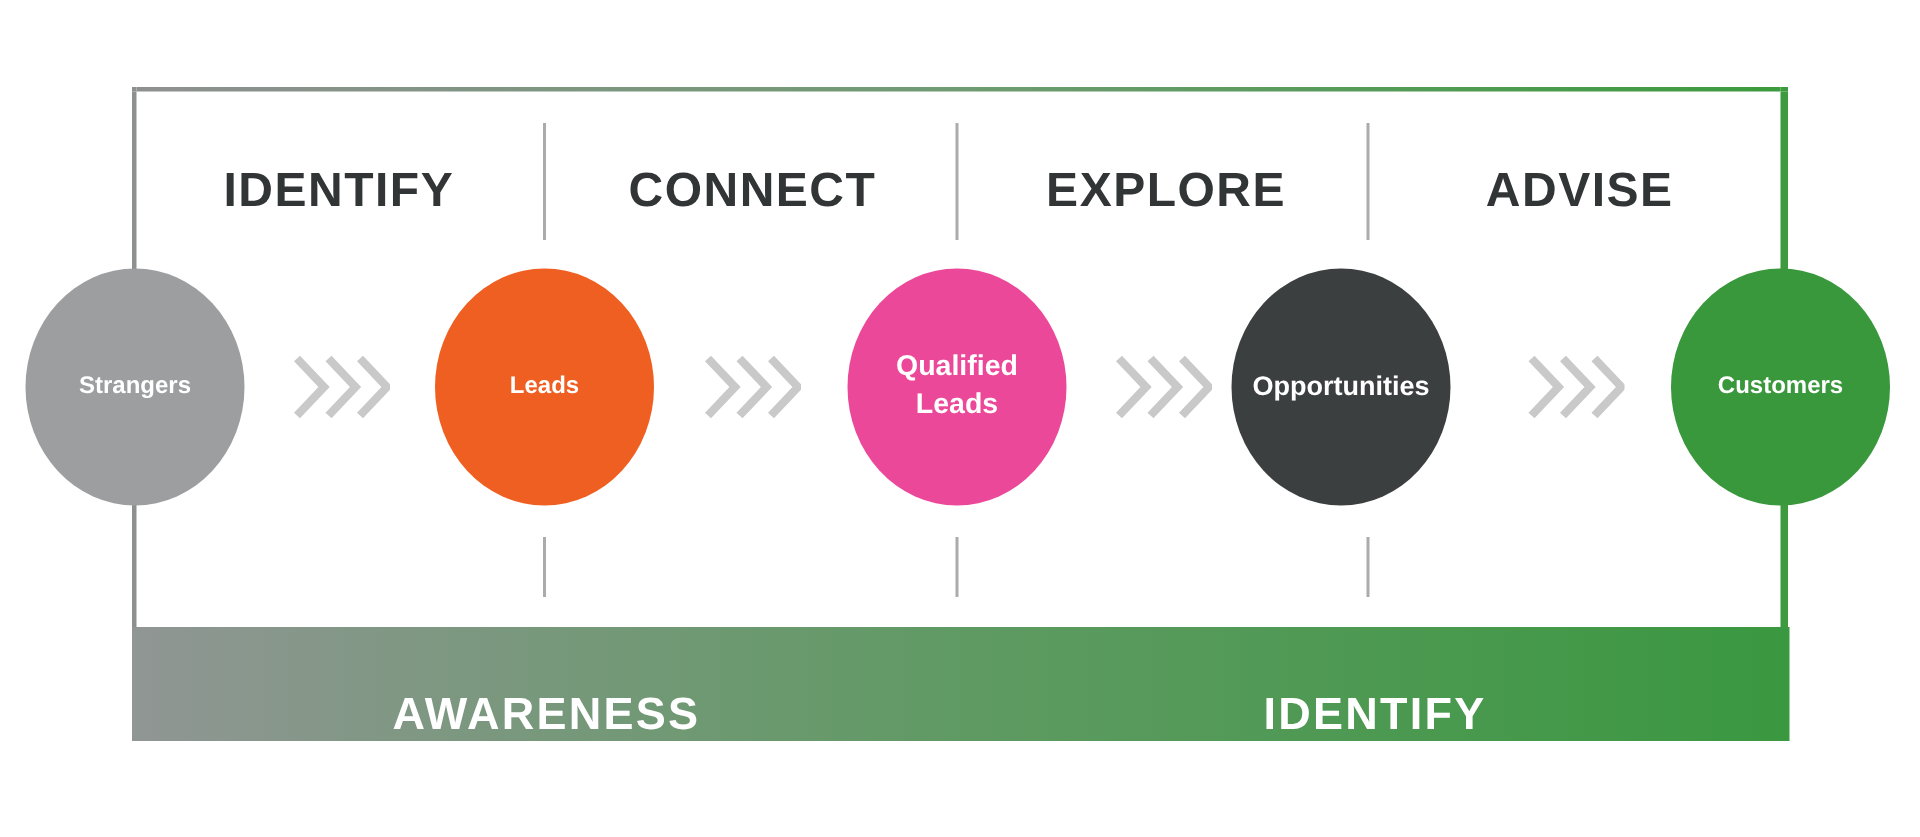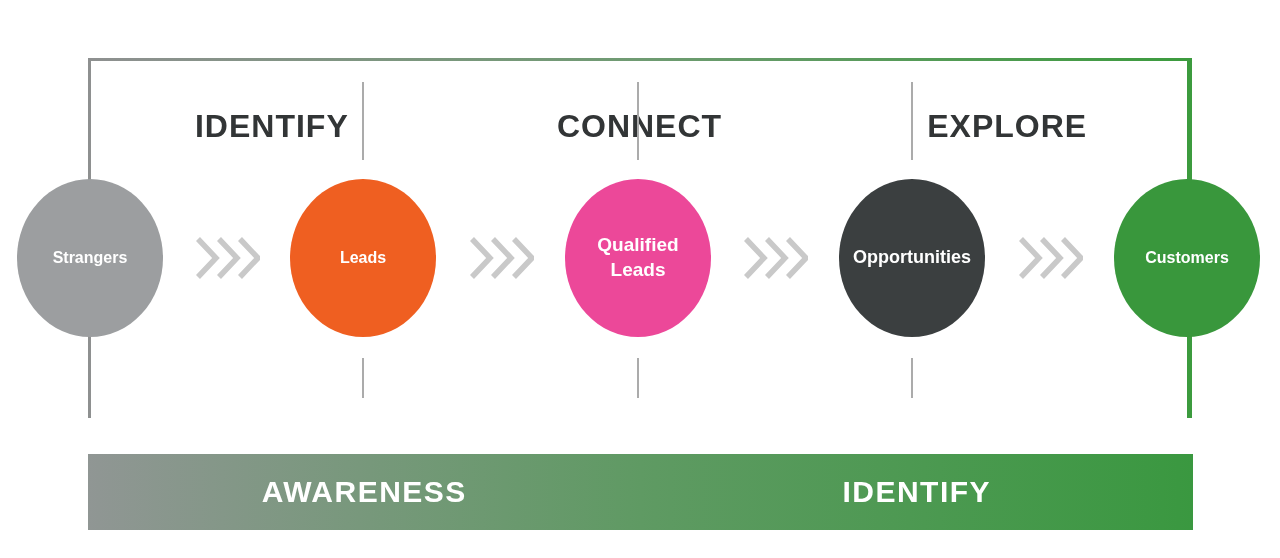--- a/index.html
+++ b/index.html
@@ -33,49 +33,50 @@
   
   .circle {
     position:absolute; top:179px; width:146px; height:158px; border-radius:50%;
     display:flex; align-items:center; justify-content:center; text-align:center;
     color:#ffffff; font-weight:bold; font-size:16px; line-height:1.3; z-index:2;
   }
   .circle .circle-label { padding:0 14px; }
   .circle.c1 { left:17px; }
   .circle.c2 { left:290px;align-items:center; }
   .circle.c3 { left:565px; font-size:19px; }
-  .circle.c4 { left:839px; font-size:18px;justify-content:center; }
+  .circle.c4 { left:821px; font-size:18px;justify-content:center; }
   .circle.c5 { left:1114px;justify-content:center; }
   
   .chevrons { position:absolute; top:235px; width:66px; height:46px; z-index:1; }
   .chevrons.a1 { left:194px; } .chevrons.a2 { left:468px; }
   .chevrons.a3 { left:742px; } .chevrons.a4 { left:1017px; }
   .chevrons svg { display:block; }
   
   .bottom-bar {
     position:absolute; left:88px; top:418px; width:1105px; height:76px;
     background:linear-gradient(90deg,#909694 0%, #5F9A63 50%, #3A9840 100%);
-    display:flex; align-items:center; z-index:3;margin-top:36px;
+    display:flex; align-items:flex-end; z-index:3;
   }
   .bar-cell {
     flex:1 1 33.33%; text-align:center; color:#ffffff;
     font-size:30px; font-weight:bold; letter-spacing:1.5px;
   }
 </style>
 </head>
 <body>
 
 <div class="canvas">
 
   <div class="frame"></div>
 
   <div class="stage-row">
     <div class="stage-cell">IDENTIFY</div>
     <div class="stage-cell">CONNECT</div>
     <div class="stage-cell">EXPLORE</div>
+    <div class="stage-cell">ADVISE</div>
   </div>
 
   <div class="v-divider d1"></div>
   <div class="v-divider d2"></div>
   <div class="v-divider d3"></div>
 
   <div class="circle c1" style="background: rgb(156, 158, 160);">
     <span class="circle-label">Strangers</span>
   </div>
 

